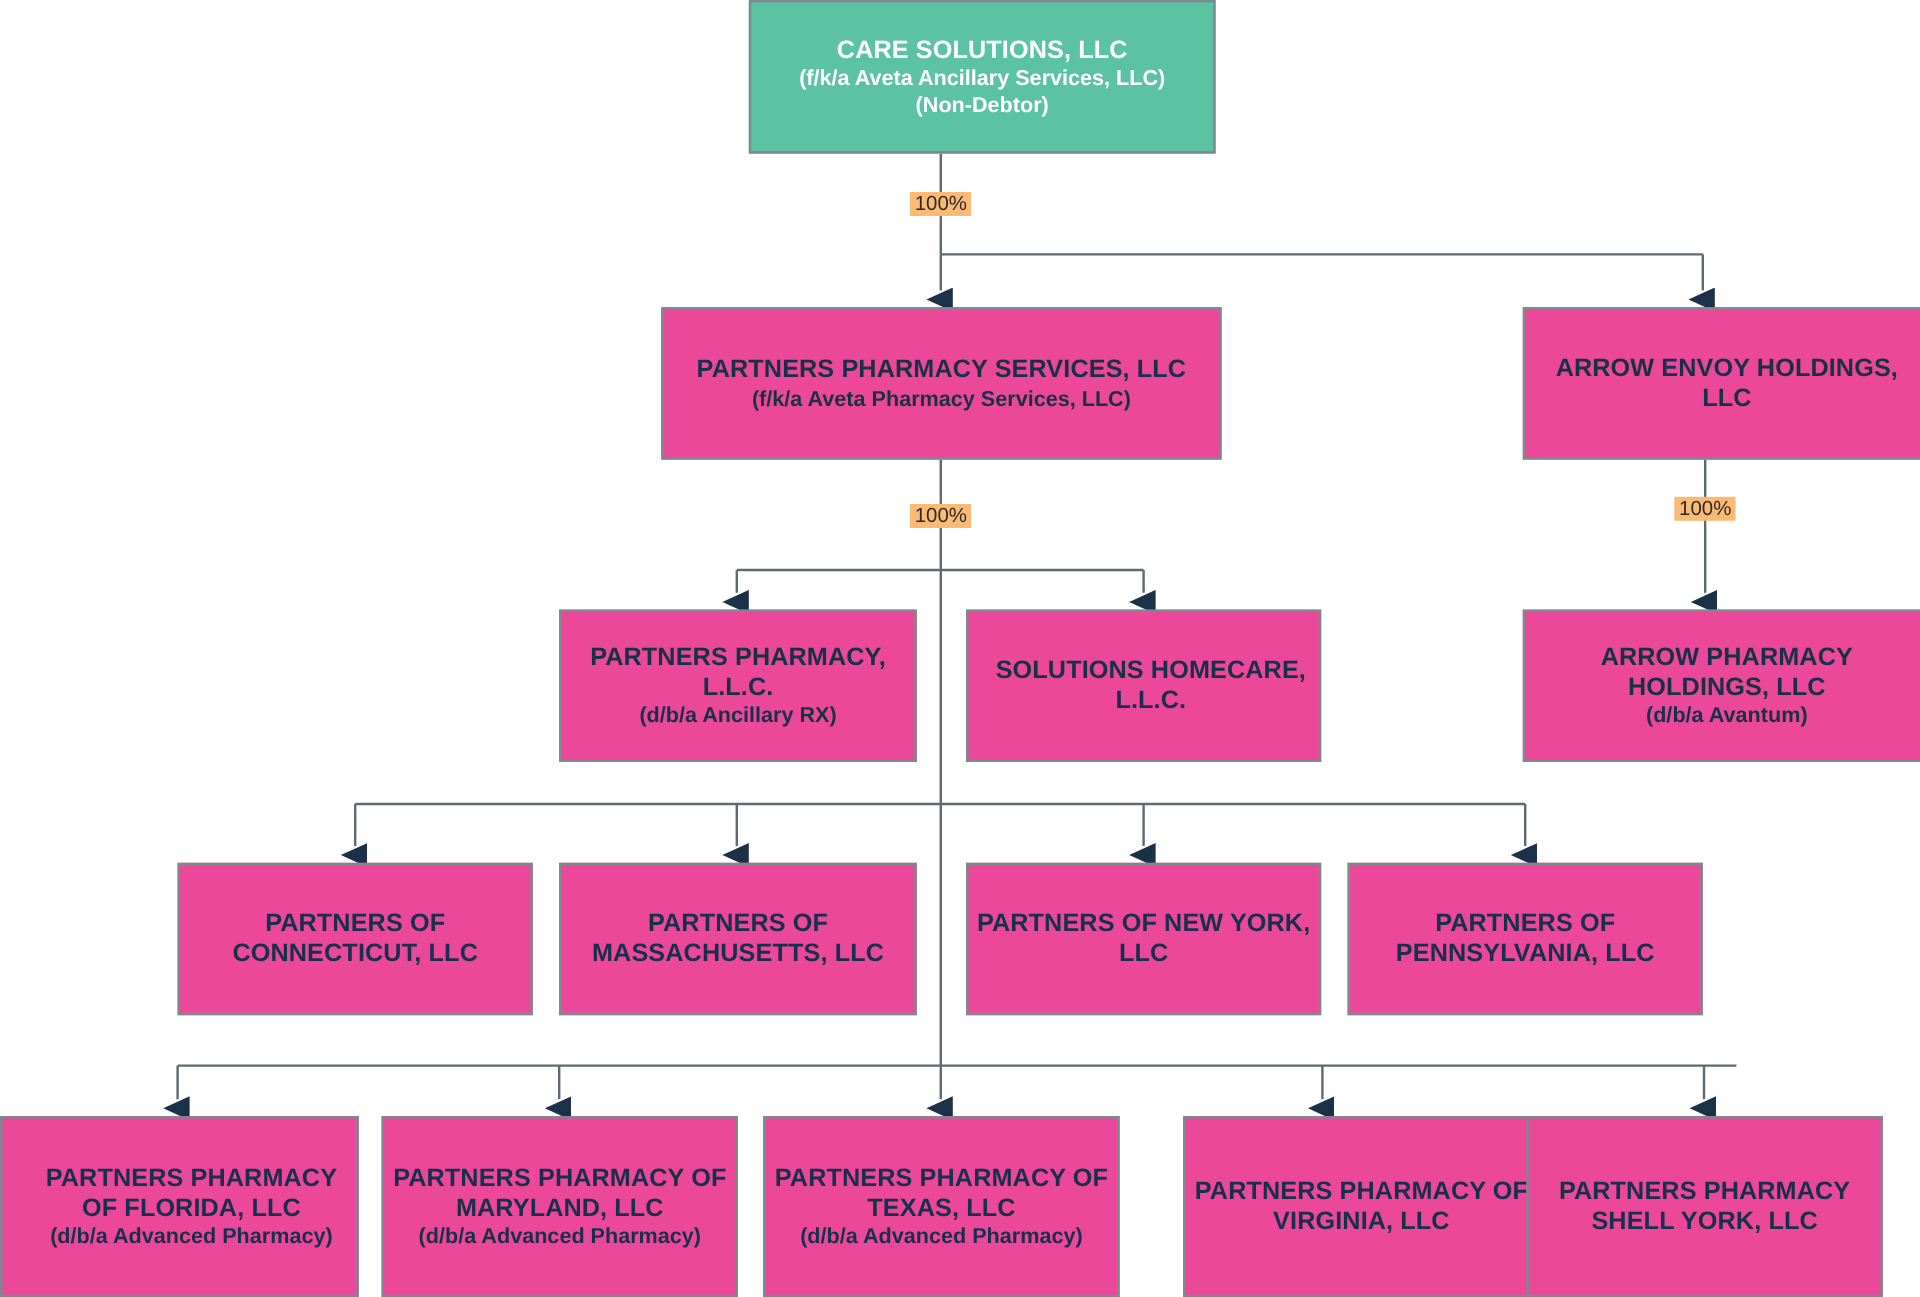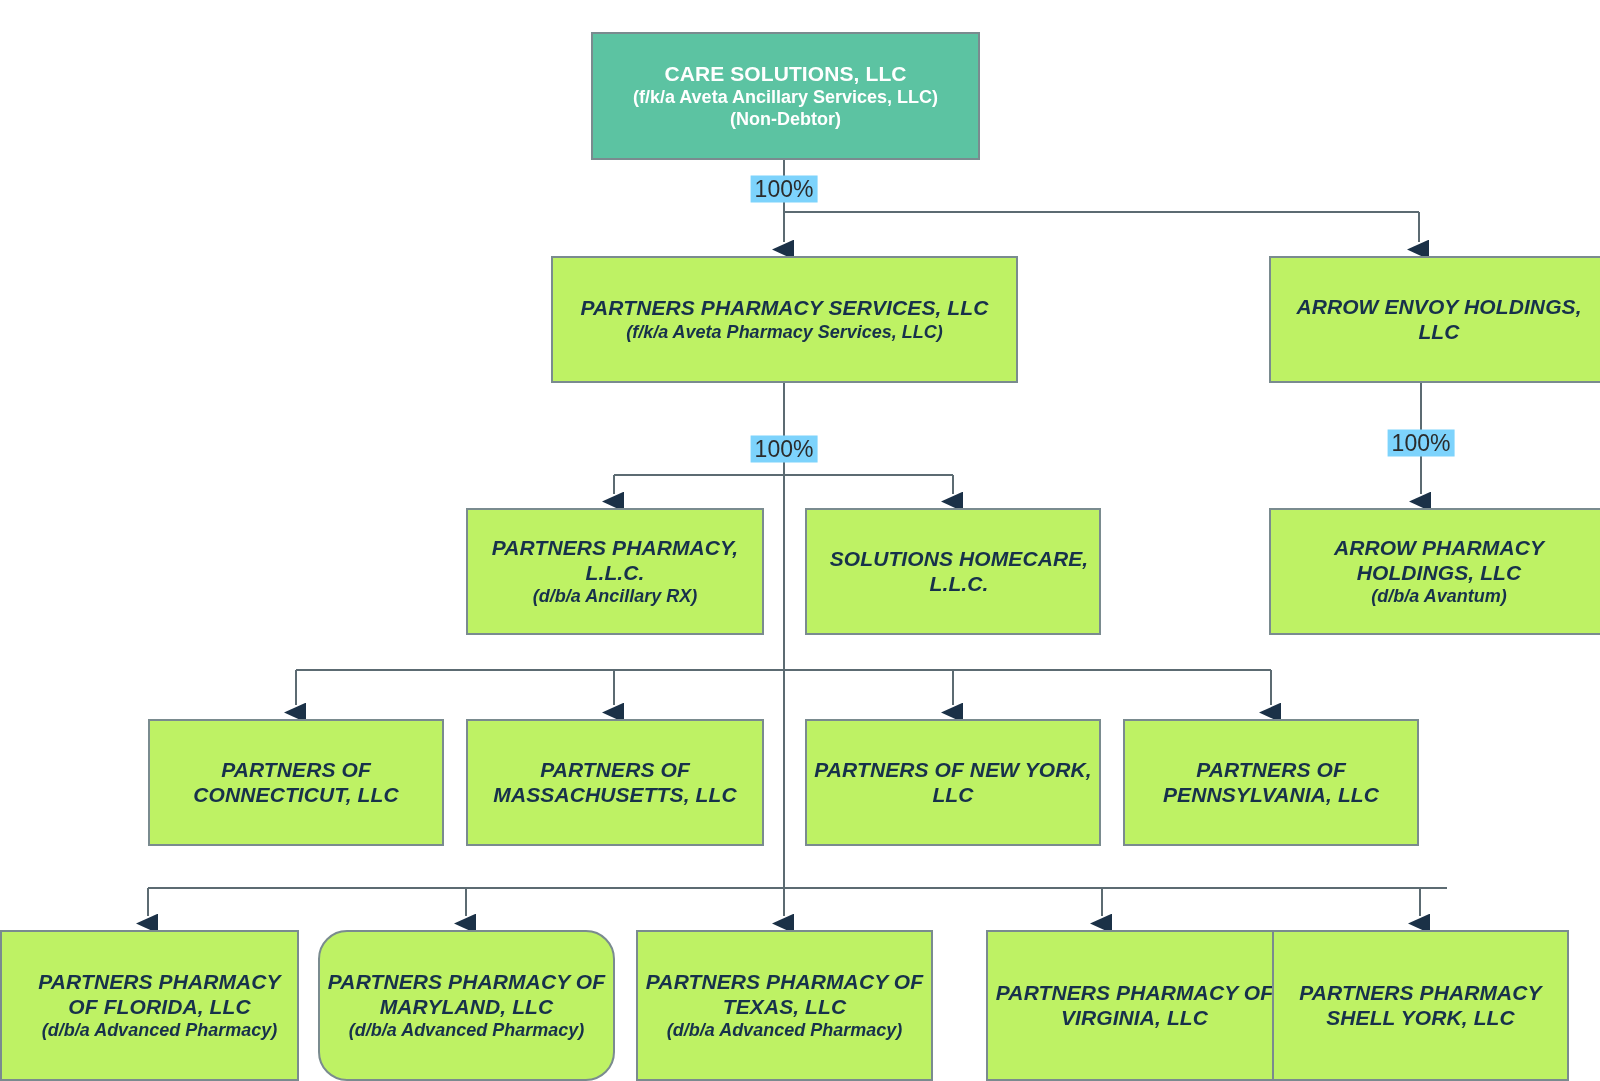--- a/index.html
+++ b/index.html
@@ -31,50 +31,48 @@
     border: 2px solid #7a8b8f;
     display: flex;
     flex-direction: column;
     align-items: center;
     justify-content: center;
     text-align: center;
     line-height: 1.16;
     z-index: 3;
   }
   .node.fill-teal {
-    background: #bef264;
+    background: #ec4899;
     color: #17314b;
-    font-style: italic;
   }
   .node.fill-green {
     background: #5cc3a2;
     color: #ffffff;
   }
   .title {
     font-weight: bold;
     font-size: 21px;
     letter-spacing: 0.1px;
     padding: 0 6px;
   }
   .subtitle {
     font-weight: bold;
     font-size: 18px;
     padding: 0 4px;
     margin-top: 1px;
   }
   .pct-label {
     position: absolute;
-    font-size: 23px;
+    font-size: 17px;
     color: #2b2b2b;
-    background: #7dd3fc;
+    background: #fdba74;
     padding: 0 4px;
     z-index: 4;
     white-space: nowrap;
     transform: translate(-50%, -50%);
-    margin-top: 19px;
   }
 </style>
 </head>
 <body>
 
 <div id="canvas">
 
   <svg id="wires" viewBox="0 0 1600 1081" width="1600" height="1081">
     <defs>
       <marker id="arrow" markerWidth="14" markerHeight="14" refX="1.2" refY="5" orient="auto" markerUnits="strokeWidth">
@@ -112,21 +110,21 @@
       <path d="M 466 888 L 466 916" marker-end="url(#arrow)"></path>
       <path d="M 1102 888 L 1102 916" marker-end="url(#arrow)"></path>
       <path d="M 1420 888 L 1420 916" marker-end="url(#arrow)"></path>
     </g>
   </svg>
 
   <div class="pct-label" style="left:784px; top:170px;">100%</div>
   <div class="pct-label" style="left:784px; top:430px;">100%</div>
   <div class="pct-label" style="left:1421px; top:424px;">100%</div>
 
-  <div class="node fill-green" style="left:591px; top:0px; width:389px; height:128px;margin-top:32px;">
+  <div class="node fill-green" style="left:624px; top:0px; width:389px; height:128px;">
     <div class="title">CARE SOLUTIONS, LLC</div>
     <div class="subtitle">(f/k/a Aveta Ancillary Services, LLC)</div>
     <div class="subtitle">(Non-Debtor)</div>
   </div>
 
   <div class="node fill-teal" style="left:551px; top:256px; width:467px; height:127px;">
     <div class="title">PARTNERS PHARMACY SERVICES, LLC</div>
     <div class="subtitle">(f/k/a Aveta Pharmacy Services, LLC)</div>
   </div>
 
@@ -162,21 +160,21 @@
 
   <div class="node fill-teal" style="left:1123px; top:719px; width:296px; height:127px;">
     <div class="title">PARTNERS OF PENNSYLVANIA, LLC</div>
   </div>
 
   <div class="node fill-teal" style="left:0px; top:930px; width:299px; height:151px;padding-left:20px;">
     <div class="title">PARTNERS PHARMACY OF FLORIDA, LLC</div>
     <div class="subtitle">(d/b/a Advanced Pharmacy)</div>
   </div>
 
-  <div class="node fill-teal" style="left:318px; top:930px; width:297px; height:151px;border-radius:29px;">
+  <div class="node fill-teal" style="left:318px; top:930px; width:297px; height:151px;">
     <div class="title">PARTNERS PHARMACY OF MARYLAND, LLC</div>
     <div class="subtitle">(d/b/a Advanced Pharmacy)</div>
   </div>
 
   <div class="node fill-teal" style="left:636px; top:930px; width:297px; height:151px;">
     <div class="title">PARTNERS PHARMACY OF TEXAS, LLC</div>
     <div class="subtitle">(d/b/a Advanced Pharmacy)</div>
   </div>
 
   <div class="node fill-teal" style="left:954px; top:930px; width:297px; height:151px;margin-left:32px;">

